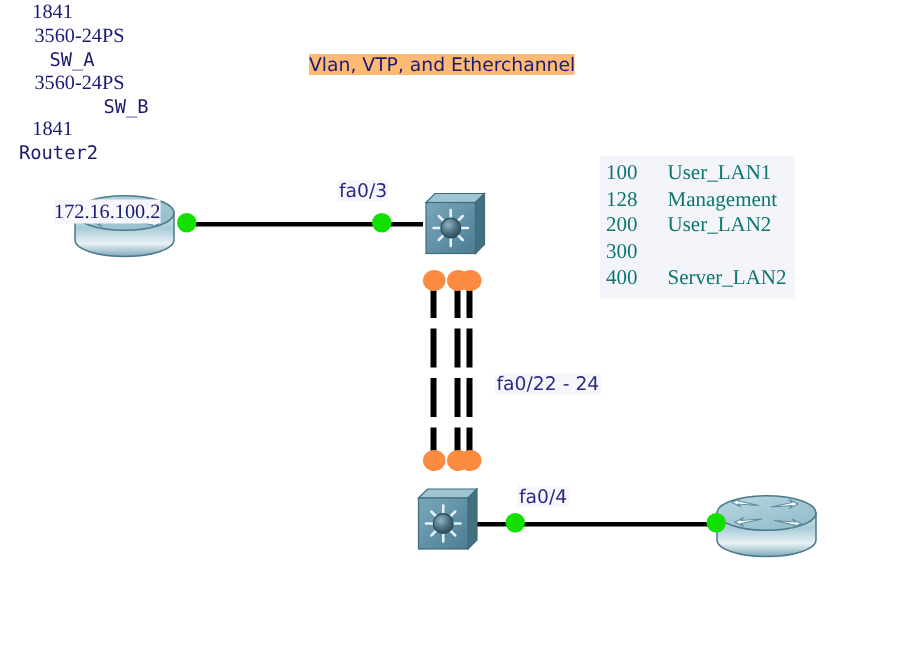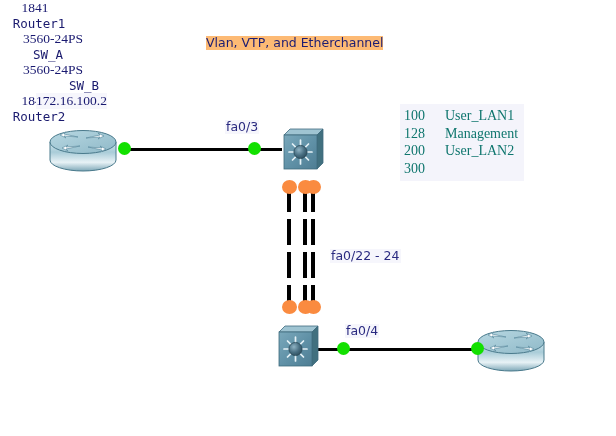--- a/index.html
+++ b/index.html
@@ -27,20 +27,21 @@
   .title {
     font-size: 12.5px;
     color: #1c1c72;
     background: #fdba74;
   }
   .ip-label {
     font-family: "Liberation Serif", serif;
     font-size: 13.5px;
     color: #191970;
     background: #f6f6fc;
+    margin-top: 40px;
   }
   .dev-model {
     font-family: "Liberation Serif", serif;
     font-size: 13.5px;
     color: #191970;
     background: transparent;
     text-align: center;
   }
   .dev-name {
     font-family: "DejaVu Sans Mono", monospace;
@@ -137,20 +138,24 @@
     <div class="vrow">
       <span class="vid">128</span>
       <span class="vname">Management</span>
     </div>
     <div class="vrow">
       <span class="vid">200</span>
       <span class="vname">User_LAN2</span>
     </div>
     <div class="vrow">
       <span class="vid">300</span>
+    </div>
+    <div class="vrow">
+      <span class="vid">400</span>
+      <span class="vname">Server_LAN2</span>
     </div>
   </div>
 
   <div class="link link-h" style="left:122px; top:148px; width:160px;"></div>
 
   <div class="link link-h" style="left:318px; top:348px; width:162px;"></div>
 
   <div class="trunk-seg" style="left:287px; top:186px; height:26px;"></div>
   <div class="trunk-seg" style="left:287px; top:219px; height:26px;"></div>
   <div class="trunk-seg" style="left:287px; top:252px; height:26px;"></div>
@@ -185,21 +190,20 @@
       <g fill="#ffffff" stroke="#5b8da0" stroke-width="0.7">
         <path d="M30,9 L16,6 L18,4 L12,7 L18,10 L16,8 Z"></path>
         <path d="M40,19 L54,22 L52,24 L58,21 L52,18 L54,20 Z"></path>
         <path d="M32,18 L18,21 L20,23 L14,20 L20,17 L18,19 Z"></path>
         <path d="M38,10 L52,7 L50,5 L56,8 L50,11 L52,9 Z"></path>
       </g>
     </svg>
   </div>
   <div class="label ip-label" style="left:36px; top:93px;">172.16.100.2</div>
   <div class="dev-model" style="left:48px; top:175px; width:70px;">1841</div>
-  <div class="dev-name" style="left:44px; top:193px; width:78px;">Router1</div>
   <div class="dot dot-green" style="left:118px; top:142px;"></div>
 
   <div class="switch" style="left:277px; top:125px;">
     <svg width="48" height="48" viewBox="0 0 48 48">
       <defs>
         <linearGradient id="swface" x1="0" y1="0" x2="1" y2="1">
           <stop offset="0%" stop-color="#7aa8bb"></stop>
           <stop offset="55%" stop-color="#5f90a6"></stop>
           <stop offset="100%" stop-color="#4e7d93"></stop>
         </linearGradient>

